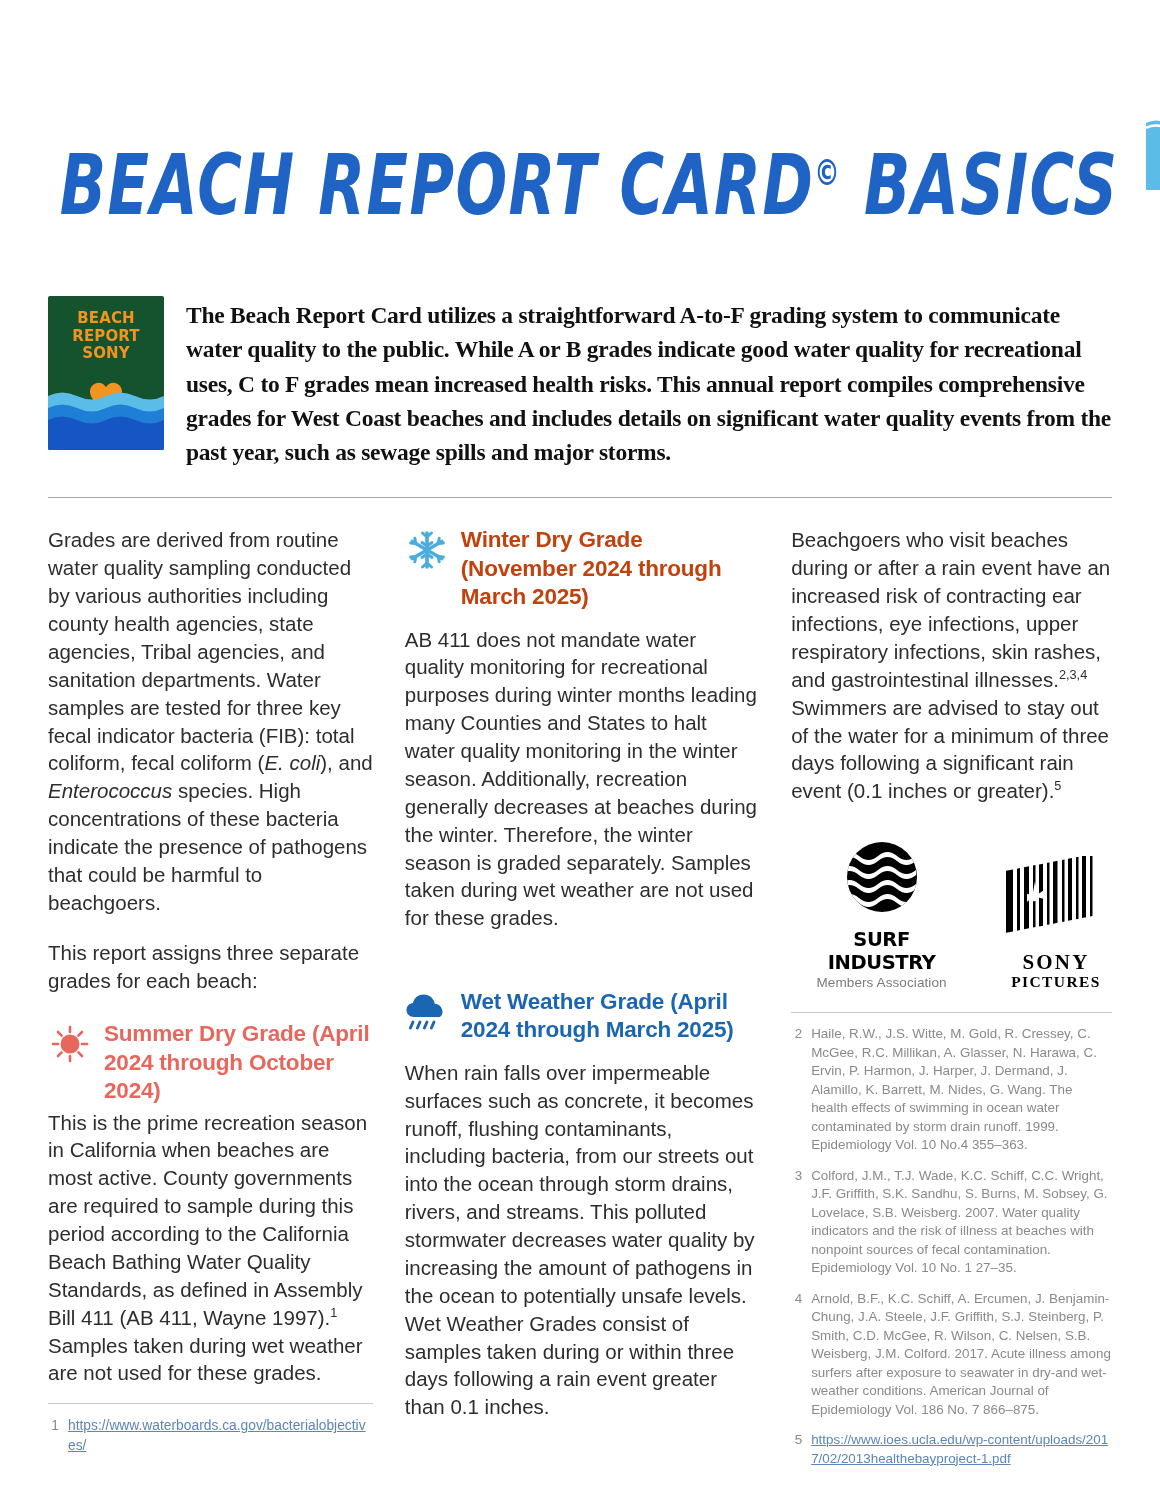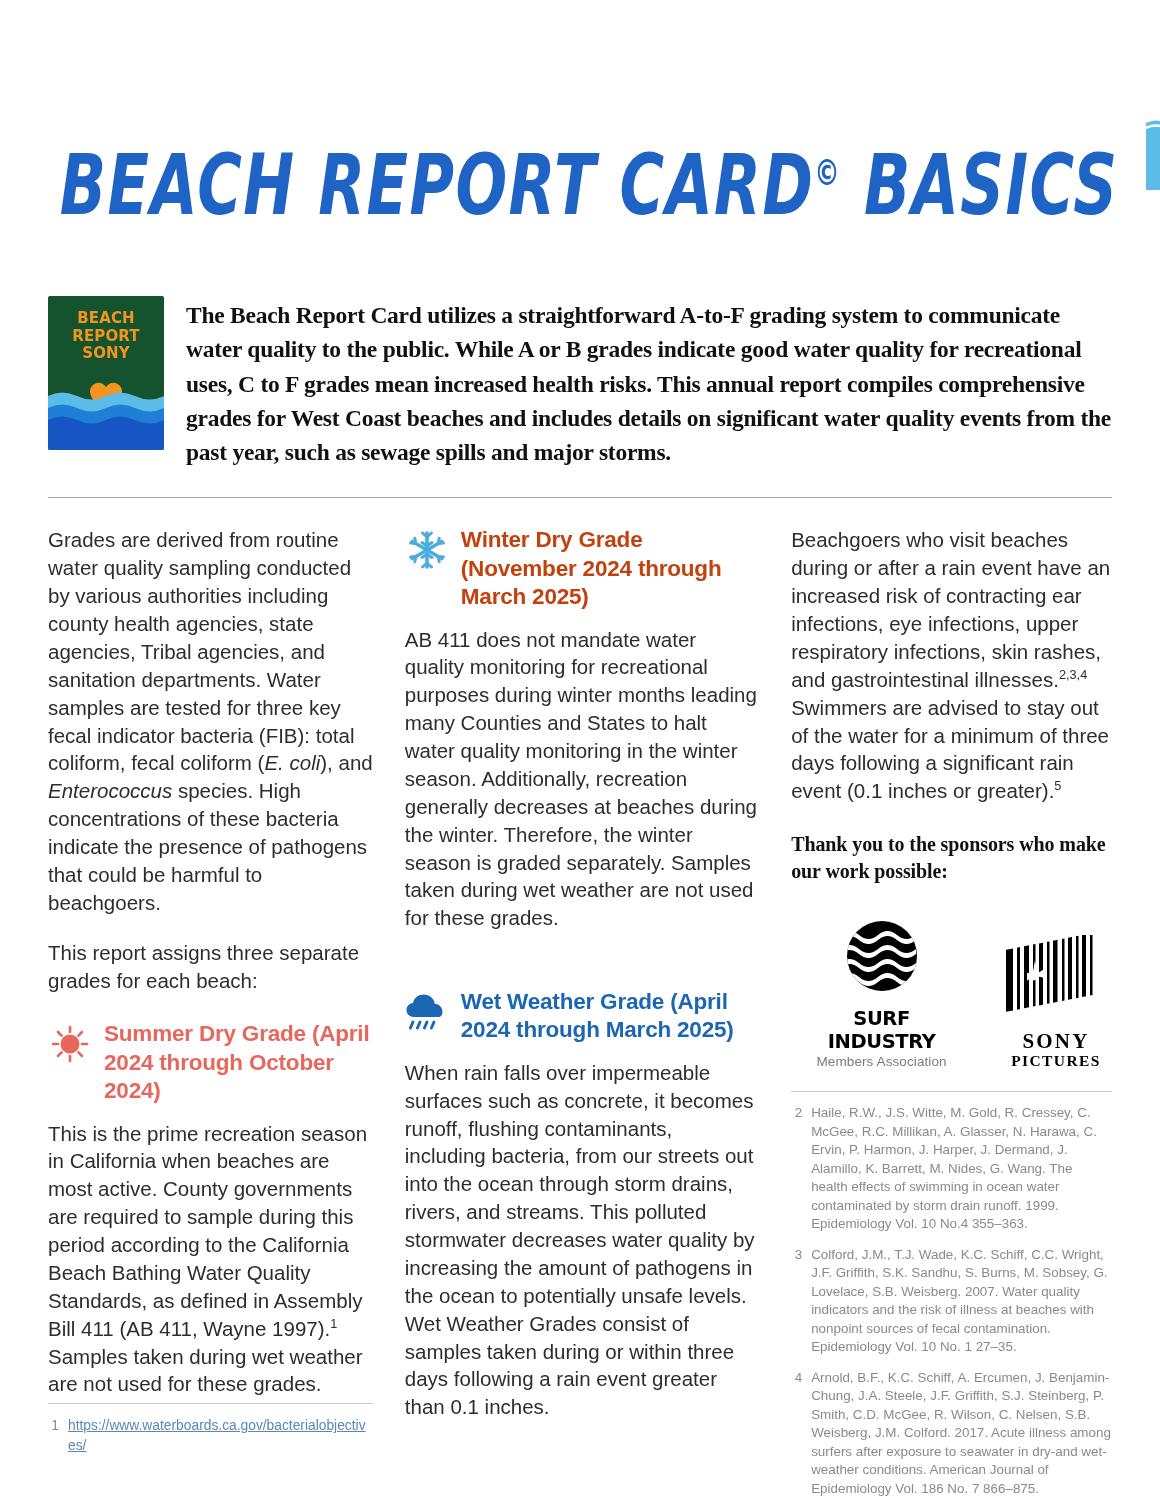--- a/index.html
+++ b/index.html
@@ -161,21 +161,21 @@
   .grade-title {
     font-weight: bold;
     font-size: 22.5px;
     line-height: 1.26;
     letter-spacing: -0.2px;
   }
   .summer .grade-title { color: #e8675c; }
   .winter .grade-title { color: #c2410c; }
   .wet .grade-title    { color: #1b66b3; }
 
-  .summer-head { margin-top: 26px; margin-bottom: 14px; }
+  .summer-head { margin-top: 26px; margin-bottom: 3px; }
   .wet-head { margin-top: 56px; }
 
   
   .sponsor-head {
     font-family: "Liberation Serif", serif;
     font-weight: bold;
     font-size: 20px;
     line-height: 1.32;
     color: #111;
     margin-top: 26px;
@@ -403,21 +403,20 @@
         <div class="grade-title">Wet Weather Grade (April 2024 through March 2025)</div>
       </div>
 
       <p class="body-p">When rain falls over impermeable surfaces such as concrete, it becomes runoff, flushing contaminants, including bacteria, from our streets out into the ocean through storm drains, rivers, and streams. This polluted stormwater decreases water quality by increasing the amount of pathogens in the ocean to potentially unsafe levels. Wet Weather Grades consist of samples taken during or within three days following a rain event greater than 0.1 inches.</p>
     </div>
 
     <div class="col col-3">
 
       <p class="body-p"><span>Beachgoers who visit beaches during or after a rain event have an increased risk of contracting ear infections, eye infections, upper respiratory infections, skin rashes, and gastrointestinal illnesses.</span><sup>2,3,4</sup><span> Swimmers are advised to stay out of the water for a minimum of three days following a significant rain event (0.1 inches or greater).</span><sup>5</sup></p>
 
-      <div class="sponsor-head">Thank you to the sponsors who make our work possible:</div>
 
       <div class="sponsor-logos">
 
         <div class="sponsor">
           <svg width="76" height="78" viewBox="0 0 76 78">
             <defs>
               <clipPath id="circClip">
                   <circle cx="38" cy="38" r="35"></circle>
                 </clipPath>
             </defs>

